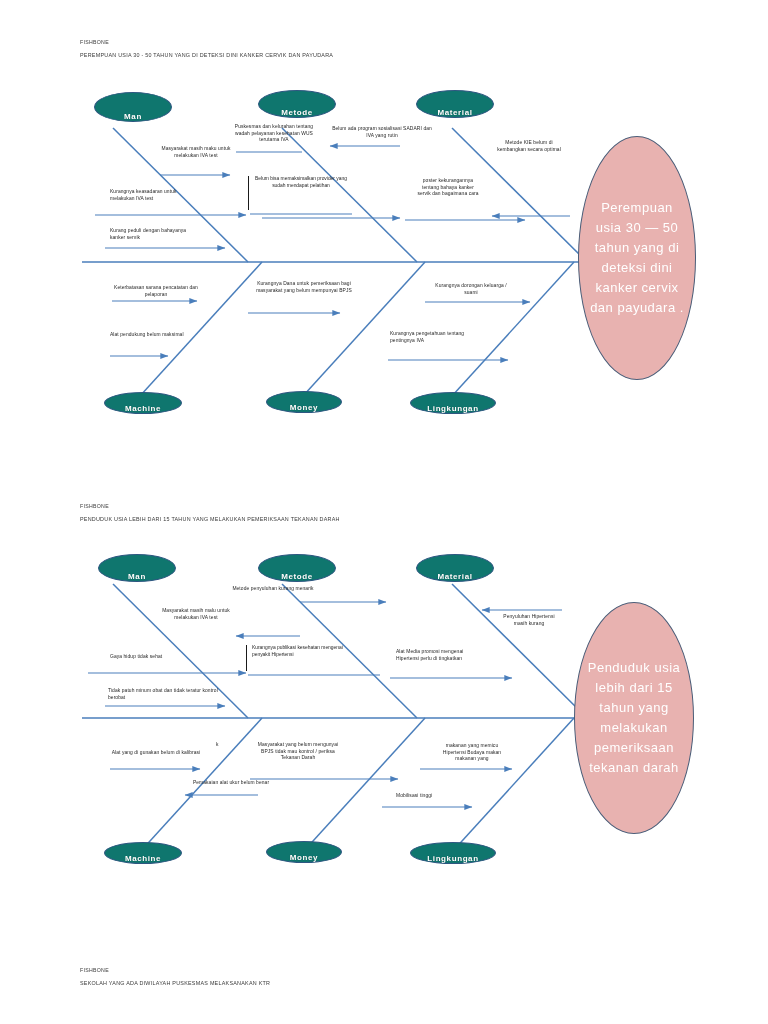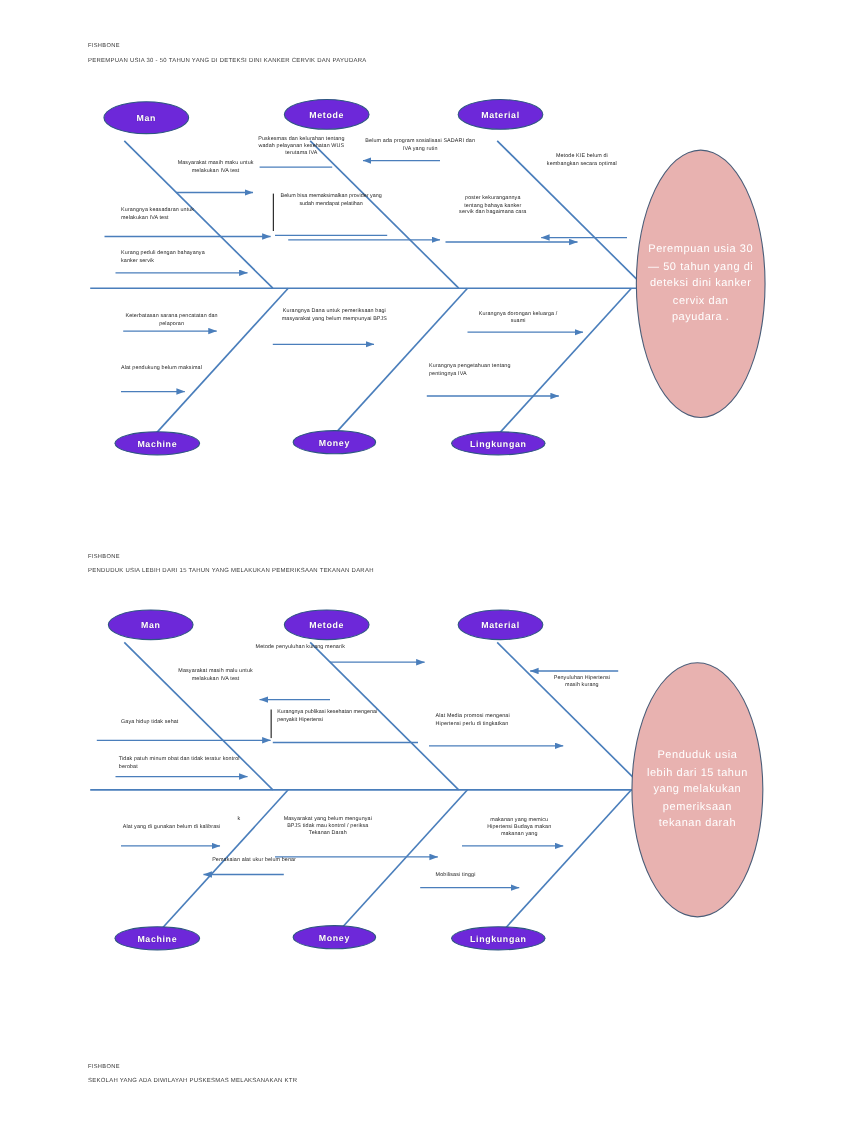--- a/index.html
+++ b/index.html
@@ -18,43 +18,43 @@
   .hdr .t{font-size:5.4px;color:#3a3a3a;letter-spacing:.25px;margin-top:7px;line-height:1.1;}
 
   
   .diagram{position:absolute;}
 
   svg.bones{position:absolute;left:0;top:0;overflow:visible;}
 
   
   .cat{
     position:absolute;
-    background:#6d28d9;
+    background:#0f766e;
     border:1px solid #2e5781;
     border-radius:50%;
     color:#ffffff;
-    display:flex;align-items:center;justify-content:center;
+    display:flex;align-items:flex-end;justify-content:center;
     font-size:8px;font-weight:bold;letter-spacing:.6px;
     text-shadow:0 0 1px rgba(0,0,0,.35);
     box-sizing:border-box;
   }
 
   
   .effect{
     position:absolute;
     background:#e8b2b0;
     border:1px solid #4a5d78;
     border-radius:50%;
     display:flex;align-items:center;justify-content:center;
     text-align:center;
     box-sizing:border-box;
   }
   .effect span{
     color:#ffffff;
-    font-size:10px;
+    font-size:13px;
     line-height:1.55;
     letter-spacing:.5px;
     display:block;
     padding:0 10px;
   }
 
   
   .cause{
     position:absolute;
     font-size:4.9px;

